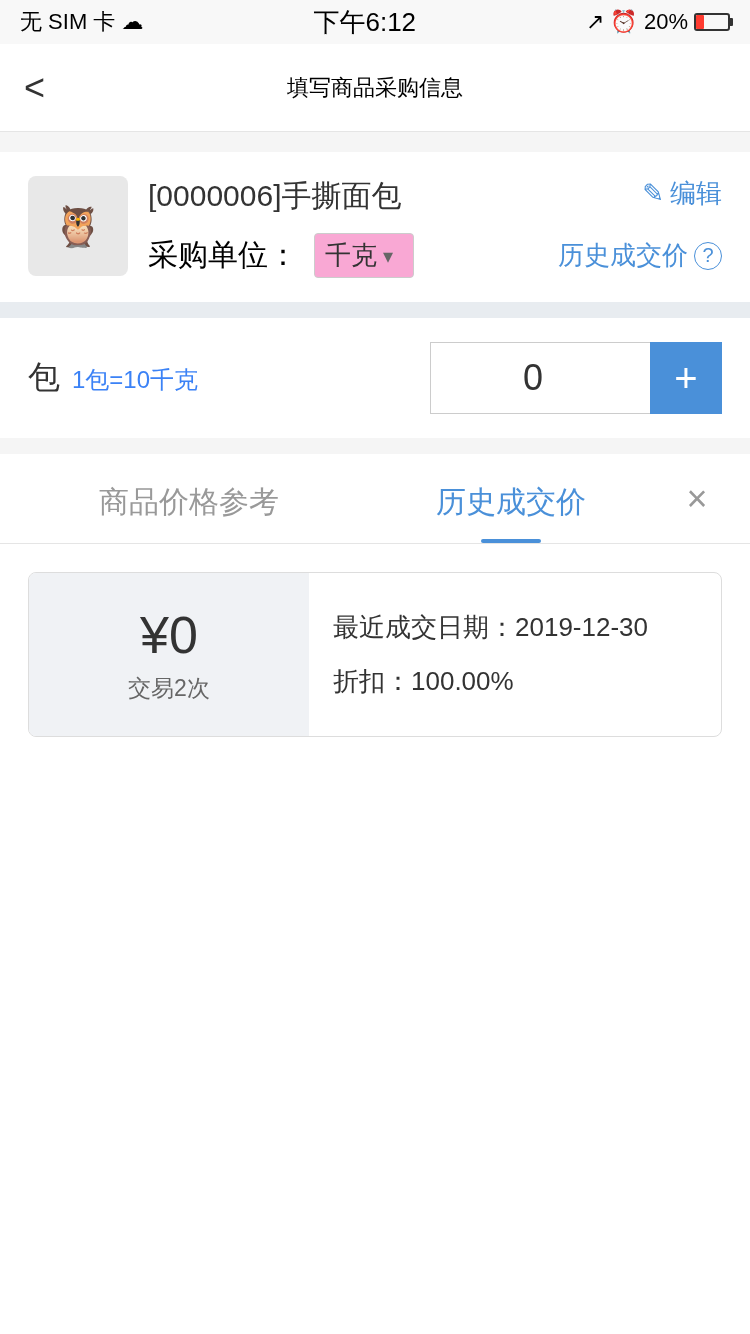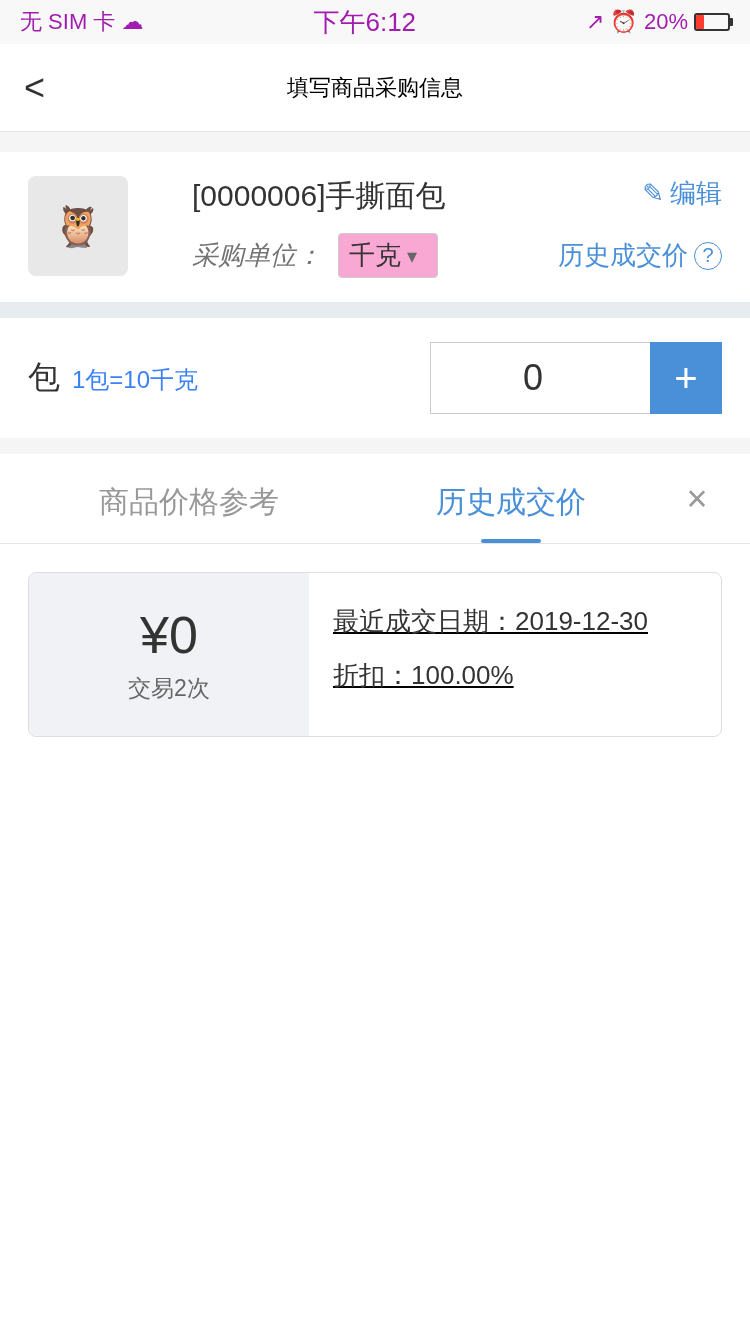--- a/index.html
+++ b/index.html
@@ -15,21 +15,21 @@
     
     .status-bar {
       width: 750px;
       height: 44px;
       background: #f8f8f8;
       display: flex;
       align-items: center;
       justify-content: space-between;
       padding: 0 20px;
       font-size: 24px;
-      color: #a21caf;
+      color: #000000;
     }
     .status-left { display: flex; align-items: center; gap: 8px; font-size: 22px; }
     .status-center { font-size: 26px; font-weight: 500; }
     .status-right { display: flex; align-items: center; gap: 6px; font-size: 22px; }
     .battery {
       width: 36px;
       height: 18px;
       border: 2px solid #333;
       border-radius: 3px;
       position: relative;
@@ -98,37 +98,35 @@
       align-items: center;
       justify-content: center;
       flex-shrink: 0;
     }
     .owl-icon {
       font-size: 40px;
       color: #888;
     }
     .product-info {
       flex: 1;
-      margin-left: 44px;
     }
     .product-name {
       font-size: 30px;
       color: #333;
       margin-bottom: 16px;
       font-weight: 400;
     }
     .product-unit-row {
       display: flex;
       align-items: center;
       gap: 16px;
     }
     .unit-label {
-      font-size: 26px;
-      color: #737373;
-      font-style: italic;
+      font-size: 30px;
+      color: #000000;
     }
     .unit-select {
       border: 1px solid #ccc;
       border-radius: 4px;
       padding: 4px 20px 4px 10px;
       font-size: 26px;
       color: #333;
       background: #f9a8d4;
       position: relative;
       display: inline-flex;
@@ -300,21 +298,21 @@
       font-size: 23px;
       color: #666;
       margin-top: 8px;
     }
     .history-detail-side {
       flex: 1;
       padding: 28px 24px;
       display: flex;
       flex-direction: column;
       gap: 12px;
-      text-decoration: underline;
+      justify-content: center;
     }
     .history-detail-row {
       font-size: 26px;
       color: #333;
       line-height: 1.6;
     }
 
     
     .bottom-space {
       height: 600px;

